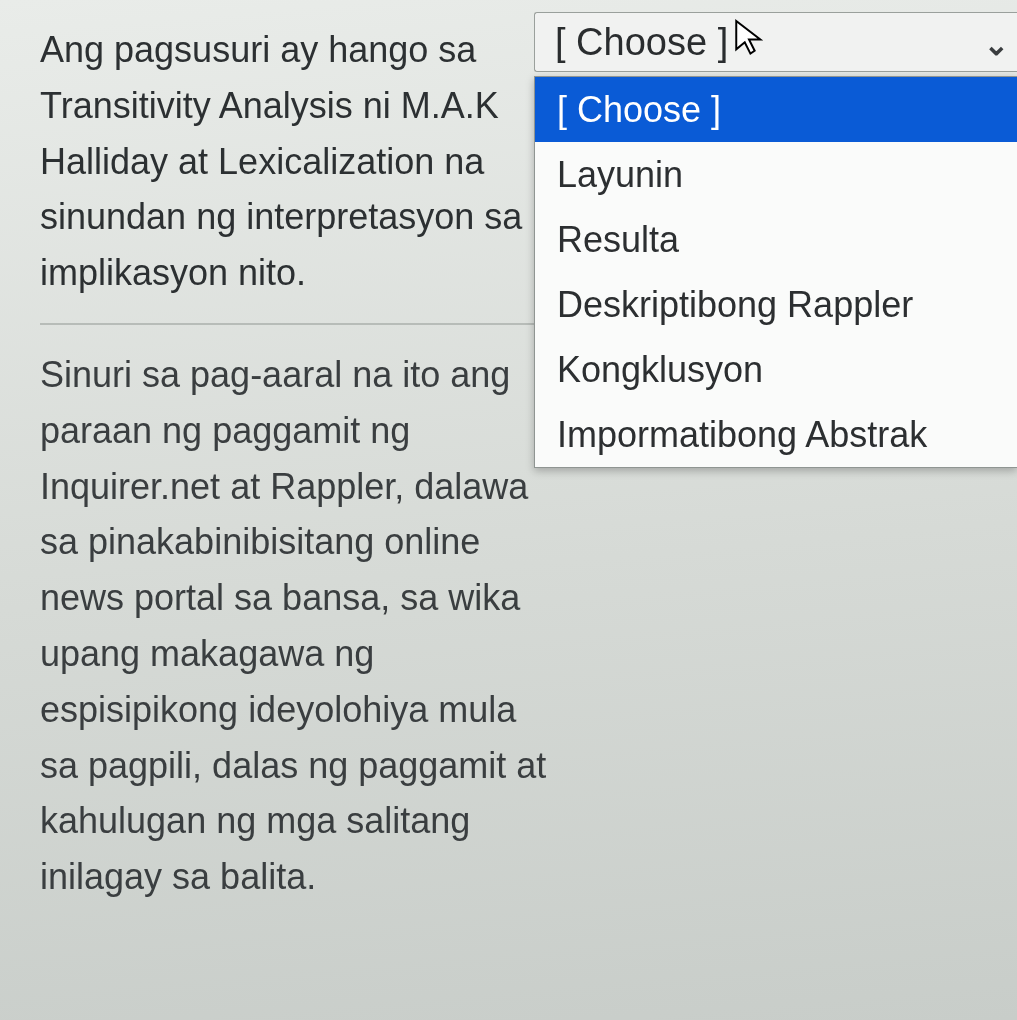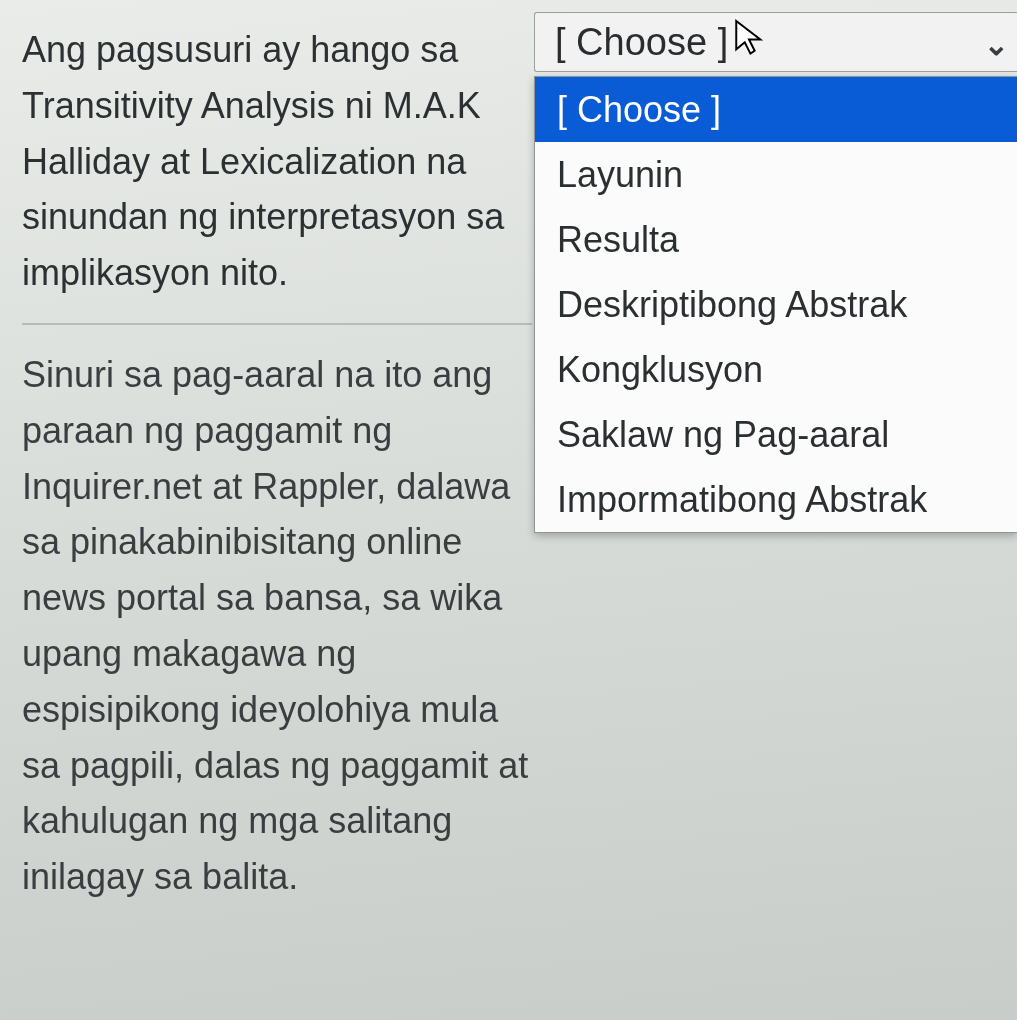--- a/index.html
+++ b/index.html
@@ -8,21 +8,21 @@
     height: 1020px;
     overflow: hidden;
     font-family: "Segoe UI", Arial, sans-serif;
     background: #d8dcd8;
     color: #2a2e30;
   }
   .page {
     position: relative;
     width: 100%;
     height: 100%;
-    padding: 18px 18px 18px 22px;
+    padding: 18px 18px 18px 40px;
     background: linear-gradient(175deg, #e9ece9 0%, #d6dad6 55%, #c8cdc9 100%);
   }
   .left-col {
     width: 510px;
     font-size: 36px;
     line-height: 1.55;
     color: #2c3032;
   }
   .para1 { padding-top: 4px; }
   .divider {
@@ -107,19 +107,18 @@
   <div class="cursor">
     <svg viewBox="0 0 24 28">
       <path d="M3 2 L3 22 L9 17 L13 25 L16 23 L12 15 L20 15 Z" fill="#ffffff" stroke="#000000" stroke-width="1.4"></path>
     </svg>
   </div>
 
   <div class="dropdown">
     <div class="opt selected">[ Choose ]</div>
     <div class="opt">Layunin</div>
     <div class="opt">Resulta</div>
-    <div class="opt">Deskriptibong Abstrak</div>
+    <div class="opt">Deskriptibong Rappler</div>
     <div class="opt">Kongklusyon</div>
-    <div class="opt">Saklaw ng Pag-aaral</div>
     <div class="opt">Impormatibong Abstrak</div>
   </div>
 
 </div>
 
 </body></html>

